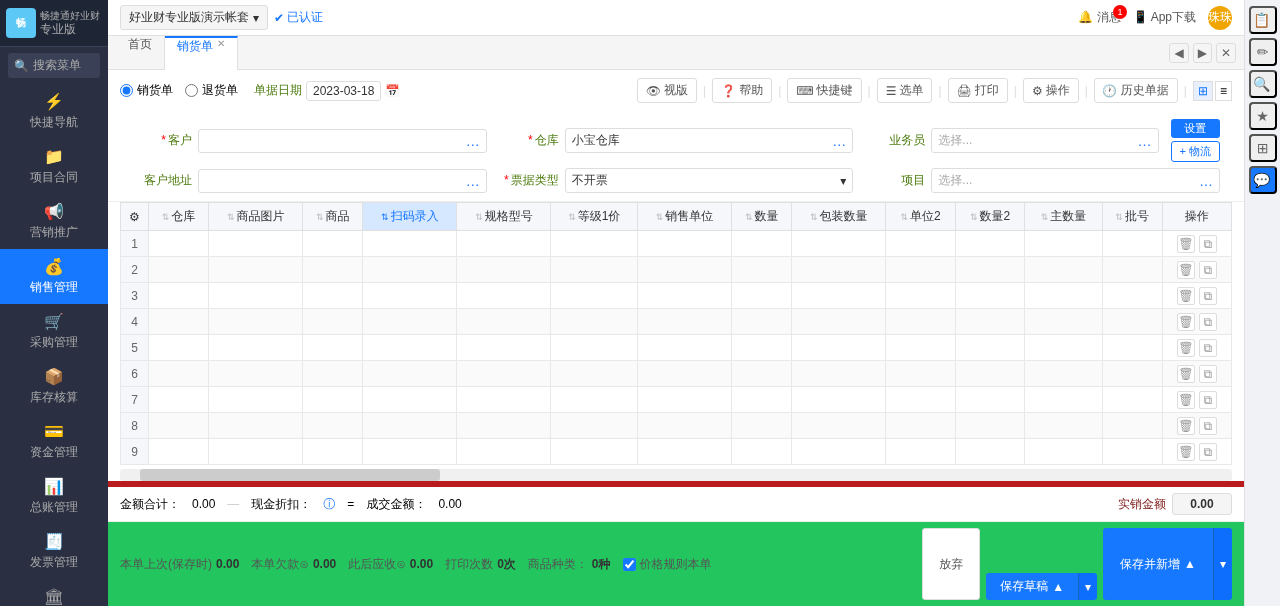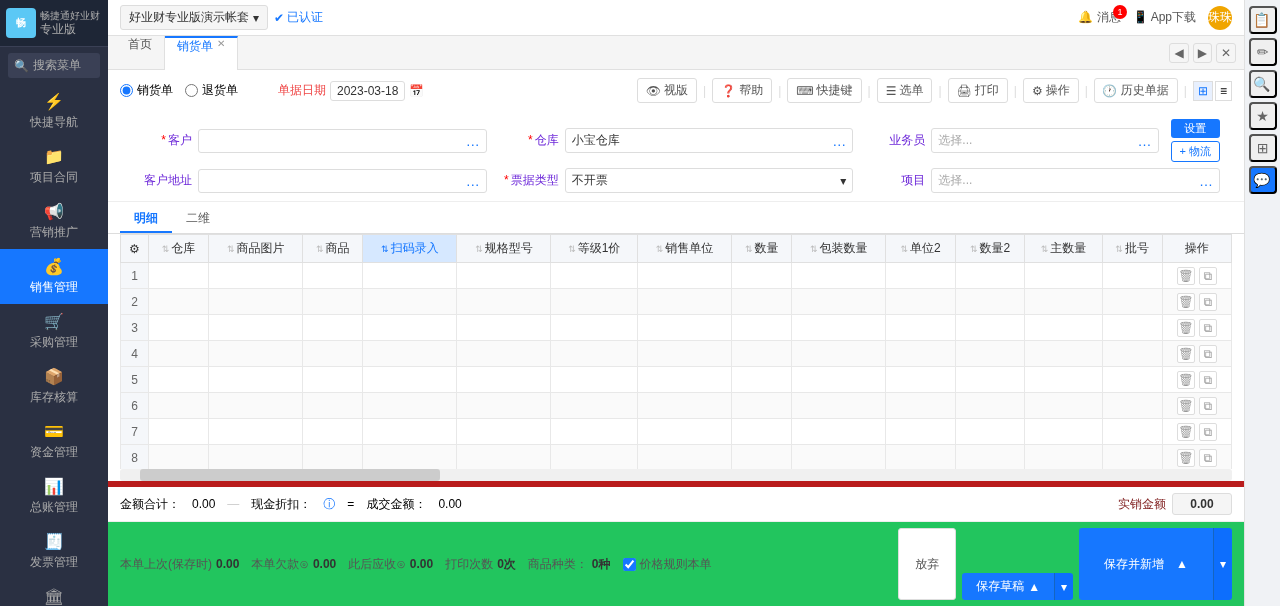--- a/index.html
+++ b/index.html
@@ -40,29 +40,29 @@
     
     .content { flex: 1; background: #fff; display: flex; flex-direction: column; overflow: hidden; }
 
     
     .form-header { padding: 8px 12px 0; border-bottom: 1px solid #eee; }
     .form-header-top { display: flex; align-items: center; gap: 16px; margin-bottom: 8px; }
     .radio-group { display: flex; gap: 12px; align-items: center; }
     .radio-item { display: flex; align-items: center; gap: 4px; cursor: pointer; }
     .radio-item input { accent-color: #1677ff; }
     .date-field { display: flex; align-items: center; gap: 4px; }
-    .date-field label { color: #ef4444; margin-left: 24px; }
+    .date-field label { color: #4d7c0f; }
     .date-value { border: 1px solid #ddd; padding: 2px 6px; border-radius: 3px; color: #333; }
     .toolbar { margin-left: auto; display: flex; align-items: center; gap: 6px; }
     .toolbar-btn { display: flex; align-items: center; gap: 3px; padding: 3px 8px; border: 1px solid #ddd; border-radius: 3px; background: #fff; cursor: pointer; color: #555; font-size: 11px; }
 
     
     .form-fields { padding: 8px 12px; display: grid; grid-template-columns: 1fr 1fr 1fr; gap: 6px 12px; }
     .field-row { display: flex; align-items: center; gap: 6px; }
-    .field-label { color: #6d28d9; white-space: nowrap; min-width: 60px; text-align: right; }
+    .field-label { color: #4d7c0f; white-space: nowrap; min-width: 60px; text-align: right; }
     .field-label.required::before { content: '*'; color: red; margin-right: 2px; }
     .field-input { flex: 1; border: 1px solid #ddd; border-radius: 3px; padding: 3px 6px; color: #333; background: #fff; display: flex; align-items: center; justify-content: space-between; }
     .field-input .dots { color: #1677ff; font-size: 14px; cursor: pointer; }
     .field-select { flex: 1; border: 1px solid #ddd; border-radius: 3px; padding: 3px 6px; color: #333; background: #fff; display: flex; align-items: center; justify-content: space-between; }
     .remarks-row { padding: 4px 12px 6px; display: flex; align-items: center; gap: 6px; }
     .remarks-input { flex: 1; border: none; border-bottom: 1px solid #ddd; padding: 2px 4px; max-width: 300px; color: #333; }
 
     
     .inner-tabs { padding: 4px 12px 0; display: flex; gap: 0; border-bottom: 1px solid #ddd; }
     .inner-tab { padding: 4px 14px; cursor: pointer; color: #555; border-bottom: 2px solid transparent; }
@@ -99,21 +99,21 @@
     .action-bar { padding: 6px 12px; border-top: 1px solid #eee; background: #22c55e; display: flex; align-items: center; gap: 8px; }
     .info-items { display: flex; gap: 12px; align-items: center; color: #555; }
     .info-item { display: flex; align-items: center; gap: 4px; }
     .info-item .val { color: #333; font-weight: bold; }
     .checkbox-item { display: flex; align-items: center; gap: 4px; cursor: pointer; color: #555; }
     .checkbox-item input { accent-color: #1677ff; }
     .action-btns-right { margin-left: auto; display: flex; gap: 6px; }
     .btn-abandon { background: #fff; border: 1px solid #ddd; border-radius: 3px; padding: 5px 16px; cursor: pointer; color: #555; font-size: 12px; }
     .btn-save-draft { background: #1677ff; border: none; border-radius: 3px 0 0 3px; padding: 5px 14px; cursor: pointer; color: #fff; font-size: 12px; display: flex; align-items: center; gap: 4px; }
     .btn-save-draft-arrow { background: #0d6efd; border: none; border-radius: 0 3px 3px 0; padding: 5px 6px; cursor: pointer; color: #fff; border-left: 1px solid #1565c0; }
-    .btn-save-new { background: #1677ff; border: none; border-radius: 3px 0 0 3px; padding: 5px 25px; cursor: pointer; color: #fff; font-size: 12px; display: flex; align-items: center; gap: 12px; }
+    .btn-save-new { background: #1677ff; border: none; border-radius: 3px 0 0 3px; padding: 5px 17px; cursor: pointer; color: #fff; font-size: 12px; display: flex; align-items: center; gap: 4px; }
     .btn-save-new-arrow { background: #0d6efd; border: none; border-radius: 0 3px 3px 0; padding: 5px 6px; cursor: pointer; color: #fff; border-left: 1px solid #1565c0; }
 
     
     .right-panel { width: 36px; background: #f0f2f5; border-left: 1px solid #e0e0e0; display: flex; flex-direction: column; align-items: center; padding: 6px 0; gap: 4px; flex-shrink: 0; }
     .right-panel-btn { width: 28px; height: 28px; display: flex; align-items: center; justify-content: center; cursor: pointer; color: #666; border-radius: 4px; font-size: 14px; }
     .right-panel-btn.active { background: #1677ff; color: #fff; }
   </style>
 </head>
 <body>
 
@@ -320,28 +320,20 @@
         <div class="field-row">
           <span class="field-label">项目</span>
           <div class="field-input">
             <span style="color:#aaa;">选择...</span>
             <span class="dots">…</span>
           </div>
         </div>
       </div>
     </div>
 
-    <div class="inner-tabs">
-      <div class="inner-tab active">
-        <span>明细</span>
-      </div>
-      <div class="inner-tab">
-        <span>二维</span>
-      </div>
-    </div>
 
     <div class="table-container">
       <table>
         <thead>
           <tr>
             <th style="width:28px;">
               <span>⚙</span>
             </th>
             <th>
               <div class="col-header">

